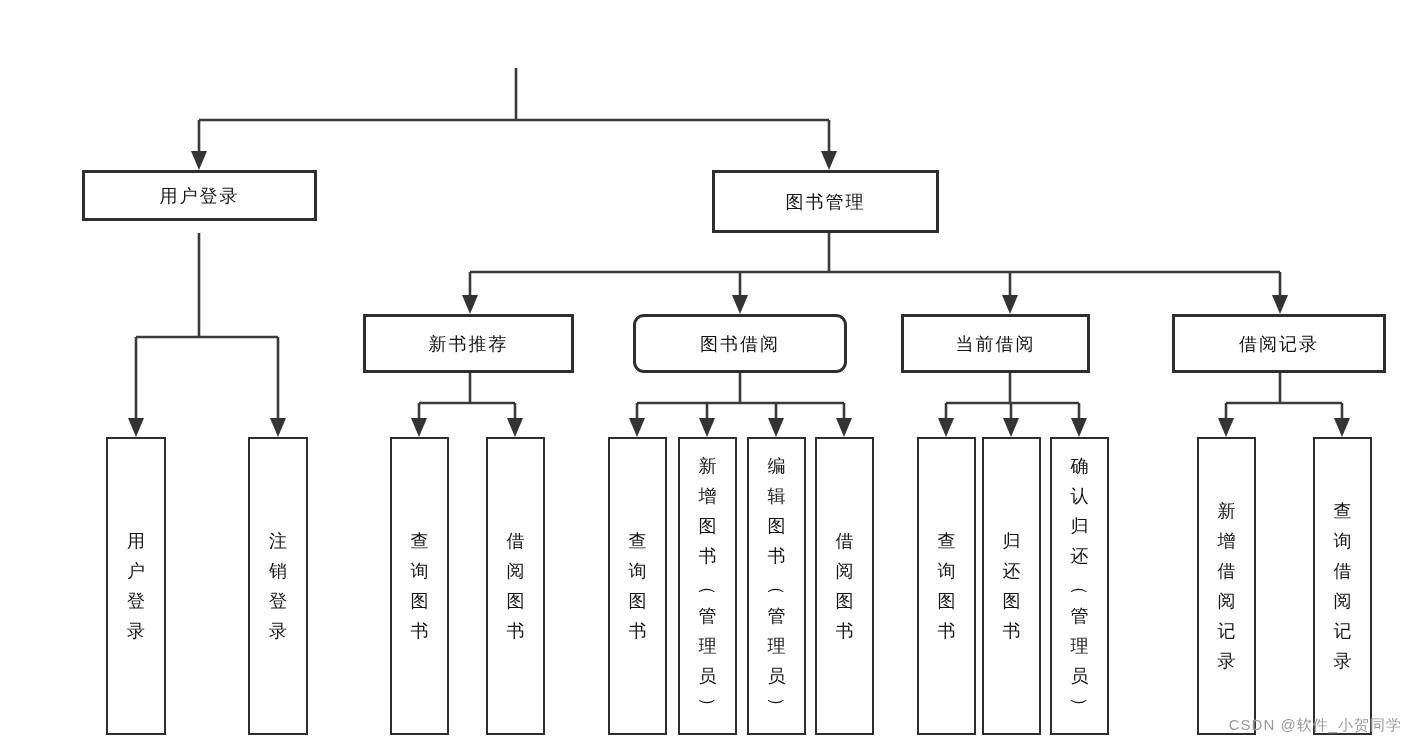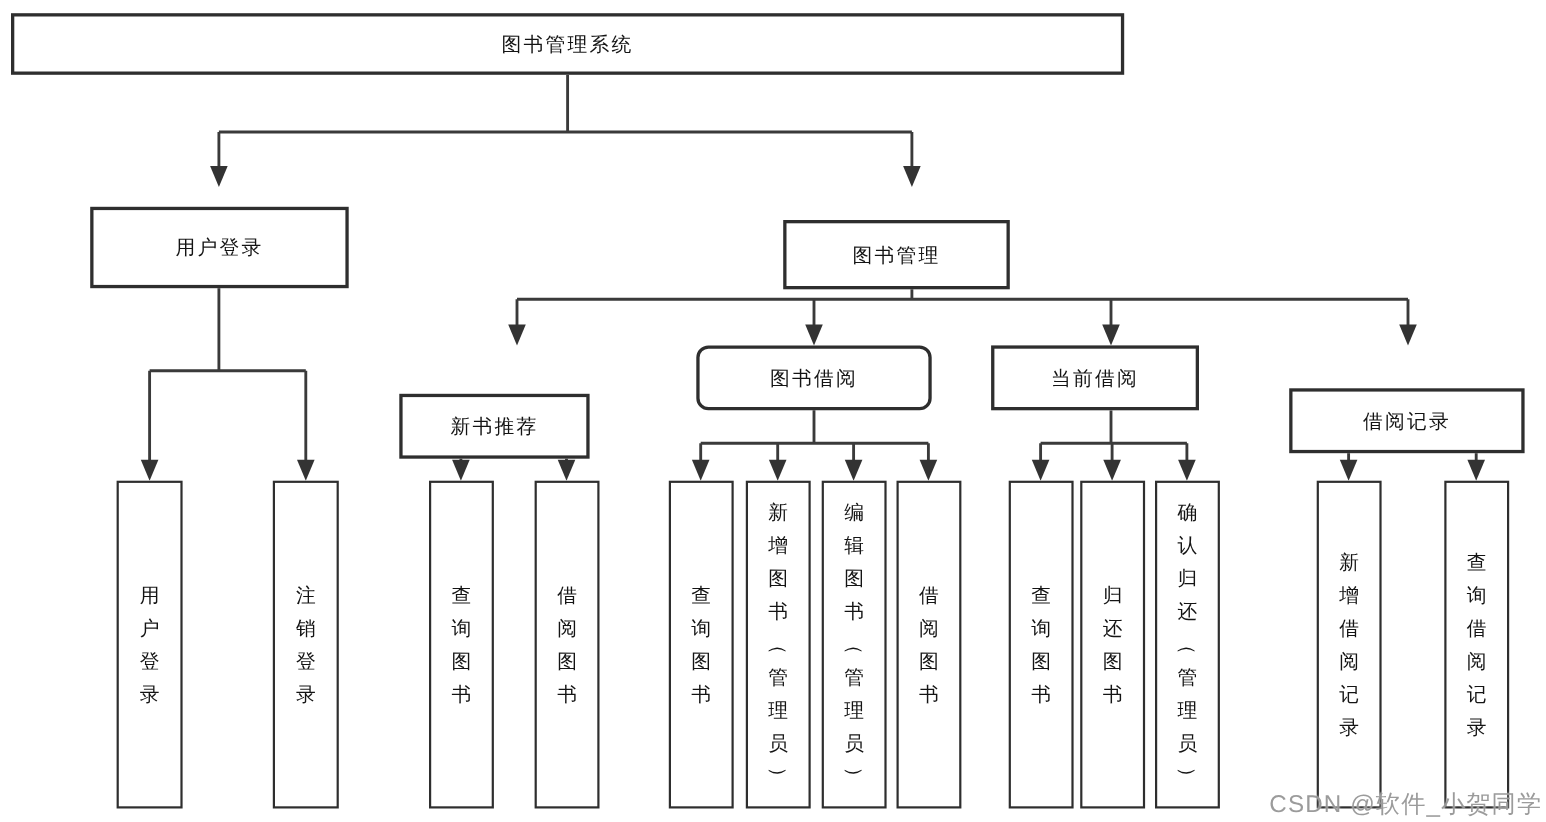--- a/index.html
+++ b/index.html
@@ -53,27 +53,27 @@
     height: 30px;
     line-height: 30px;
     text-align: center;
     font-size: 18px;
   }
   .vtext span.rot { transform: rotate(90deg); }
 
   
   .n-root  { left: 10px;   top: 12px;  width: 1012px; height: 56px; }
   
-  .n-login { left: 82px;   top: 170px; width: 235px;  height: 74px; margin-top: 18px; }
-  .n-mgmt  { left: 712px;  top: 170px; width: 206px;  height: 63px; margin-top: 30px; }
-  
-  .n-l3a { left: 363px;  top: 314px; width: 173px; height: 59px; margin-top: 44px; }
+  .n-login { left: 82px;   top: 170px; width: 235px;  height: 51px; }
+  .n-mgmt  { left: 712px;  top: 170px; width: 227px;  height: 63px; }
+  
+  .n-l3a { left: 363px;  top: 314px; width: 211px; height: 59px; }
   .n-l3b { left: 633px;  top: 314px; width: 214px; height: 59px; border-radius: 11px; }
   .n-l3c { left: 901px;  top: 314px; width: 189px; height: 59px; }
-  .n-l3d { left: 1172px; top: 314px; width: 214px; height: 59px; margin-top: 39px; }
+  .n-l3d { left: 1172px; top: 314px; width: 214px; height: 59px; }
   
   .lf { top: 437px; width: 59px; height: 298px; }
   .lf-1a { left: 106px;  width: 60px; }
   .lf-1b { left: 248px;  width: 60px; }
   .lf-2a { left: 390px; }
   .lf-2b { left: 486px; }
   .lf-3a { left: 608px; }
   .lf-3b { left: 678px; }
   .lf-3c { left: 747px; }
   .lf-3d { left: 815px; }
@@ -81,21 +81,21 @@
   .lf-4b { left: 982px; }
   .lf-4c { left: 1050px; }
   .lf-5a { left: 1197px; }
   .lf-5b { left: 1313px; }
 
   .watermark {
     position: absolute;
     right: 3px;
     top: 716px;
     z-index: 3;
-    font-size: 22px;
+    font-size: 15px;
     letter-spacing: 1px;
     color: rgba(150, 150, 150, 0.95);
     text-shadow: 0 0 2px rgba(255,255,255,0.8);
   }
 </style>
 </head>
 <body>
 
 <div class="canvas">
 
@@ -142,23 +142,20 @@
       <polygon points="1071,418 1087,418 1079,437"></polygon>
     </g>
 
     <g>
       <path d="M1280,373 V403 M1226,403 H1342 M1226,403 V419 M1342,403 V419"></path>
       <polygon points="1218,418 1234,418 1226,437"></polygon>
       <polygon points="1334,418 1350,418 1342,437"></polygon>
     </g>
   </svg>
 
-  <div class="node n-root">
-    <span>图书管理系统</span>
-  </div>
 
   <div class="node n-login">
     <span>用户登录</span>
   </div>
   <div class="node n-mgmt">
     <span>图书管理</span>
   </div>
 
   <div class="node n-l3a">
     <span>新书推荐</span>

